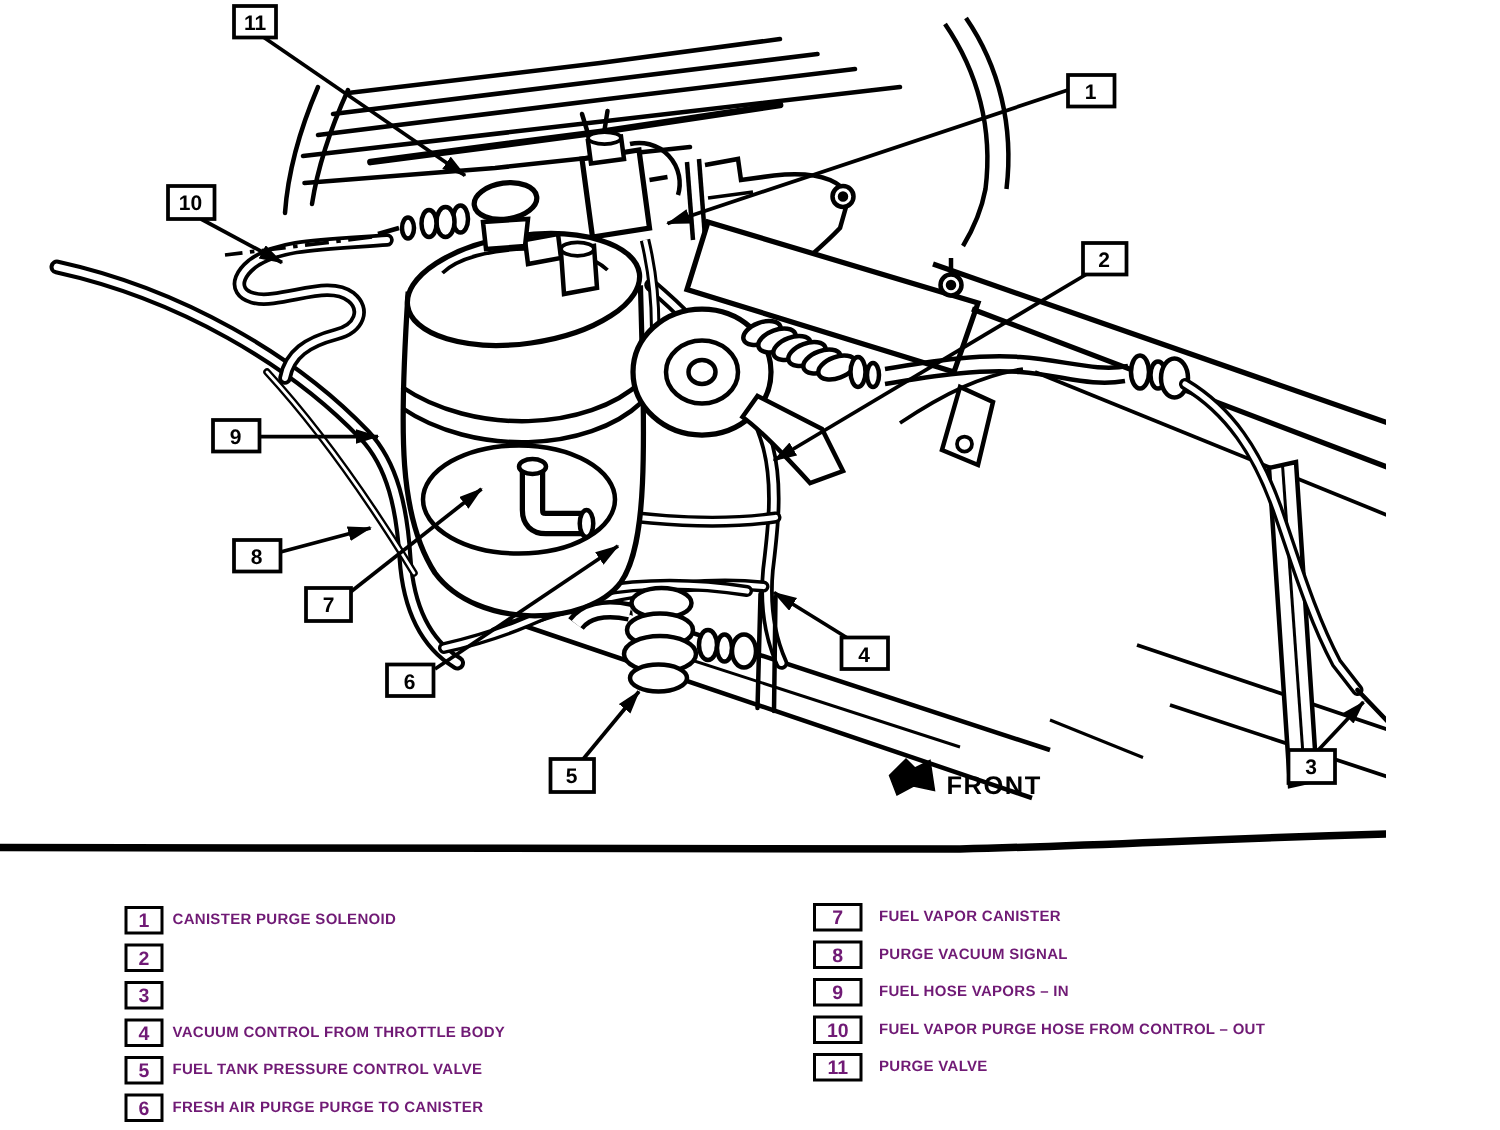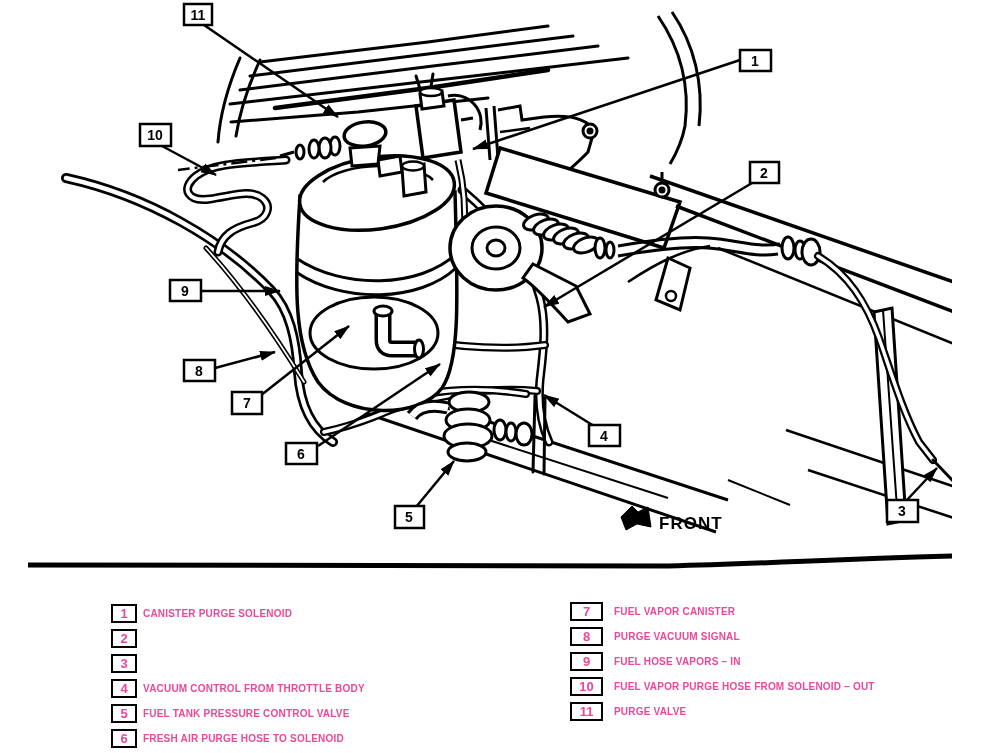--- a/index.html
+++ b/index.html
@@ -1,18 +1,18 @@
 <!DOCTYPE html>
 <html><head>
 <meta charset="utf-8">
 <style>
   html,body{margin:0;padding:0;background:#fff;}
   .stage{
     position:relative;width:924px;height:753px;background:#ffffff;
-    font-family:"Liberation Sans", sans-serif; color:#ec4899; overflow:hidden;margin-left:28px;
+    font-family:"Liberation Sans", sans-serif; color:#701a75; overflow:hidden;
   }
   .stage svg{position:absolute;top:0;left:0;}
   svg text{font-family:"Liberation Sans", sans-serif;}
   .callout-num{font-size:14px;font-weight:bold;}
   .front-text{font-size:17px;font-weight:bold;letter-spacing:1px;}
   
   .legend-col{position:absolute;display:flex;flex-direction:column;gap:6px;}
   .legend-col.left{left:83px;top:604px;}
   .legend-col.right{left:542px;top:602px;}
   .legend-row{display:flex;align-items:center;height:19px;}
@@ -296,40 +296,40 @@
   <div class="legend-row">
     <span class="legend-box">4</span>
     <span class="legend-label">VACUUM CONTROL FROM THROTTLE BODY</span>
   </div>
   <div class="legend-row">
     <span class="legend-box">5</span>
     <span class="legend-label">FUEL TANK PRESSURE CONTROL VALVE</span>
   </div>
   <div class="legend-row">
     <span class="legend-box">6</span>
-    <span class="legend-label">FRESH AIR PURGE HOSE TO SOLENOID</span>
+    <span class="legend-label">FRESH AIR PURGE PURGE TO CANISTER</span>
   </div>
 </div>
 
 <div class="legend-col right">
   <div class="legend-row">
     <span class="legend-box">7</span>
     <span class="legend-label">FUEL VAPOR CANISTER</span>
   </div>
   <div class="legend-row">
     <span class="legend-box">8</span>
     <span class="legend-label">PURGE VACUUM SIGNAL</span>
   </div>
   <div class="legend-row">
     <span class="legend-box">9</span>
     <span class="legend-label">FUEL HOSE VAPORS – IN</span>
   </div>
   <div class="legend-row">
     <span class="legend-box">10</span>
-    <span class="legend-label">FUEL VAPOR PURGE HOSE FROM SOLENOID – OUT</span>
+    <span class="legend-label">FUEL VAPOR PURGE HOSE FROM CONTROL – OUT</span>
   </div>
   <div class="legend-row">
     <span class="legend-box">11</span>
     <span class="legend-label">PURGE VALVE</span>
   </div>
 </div>
 
 </div>
 
 </body></html>

